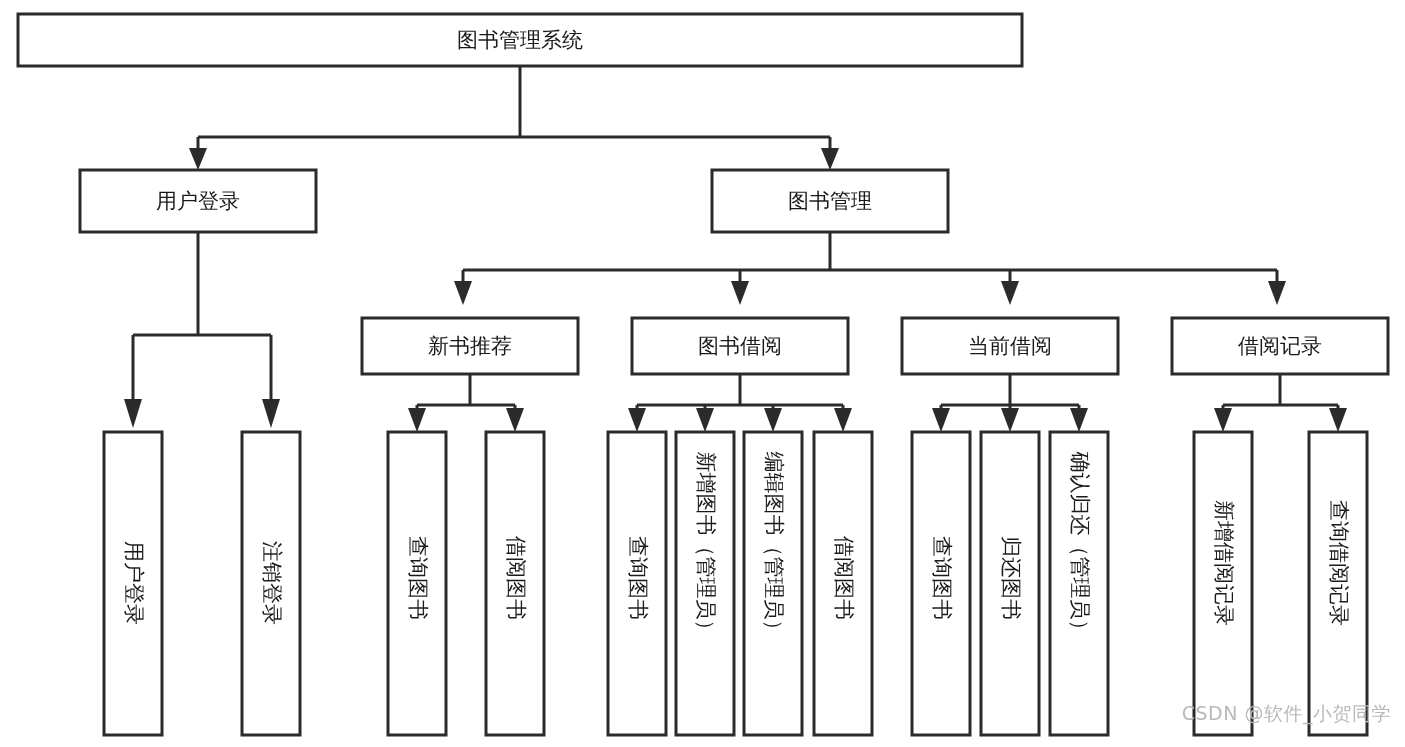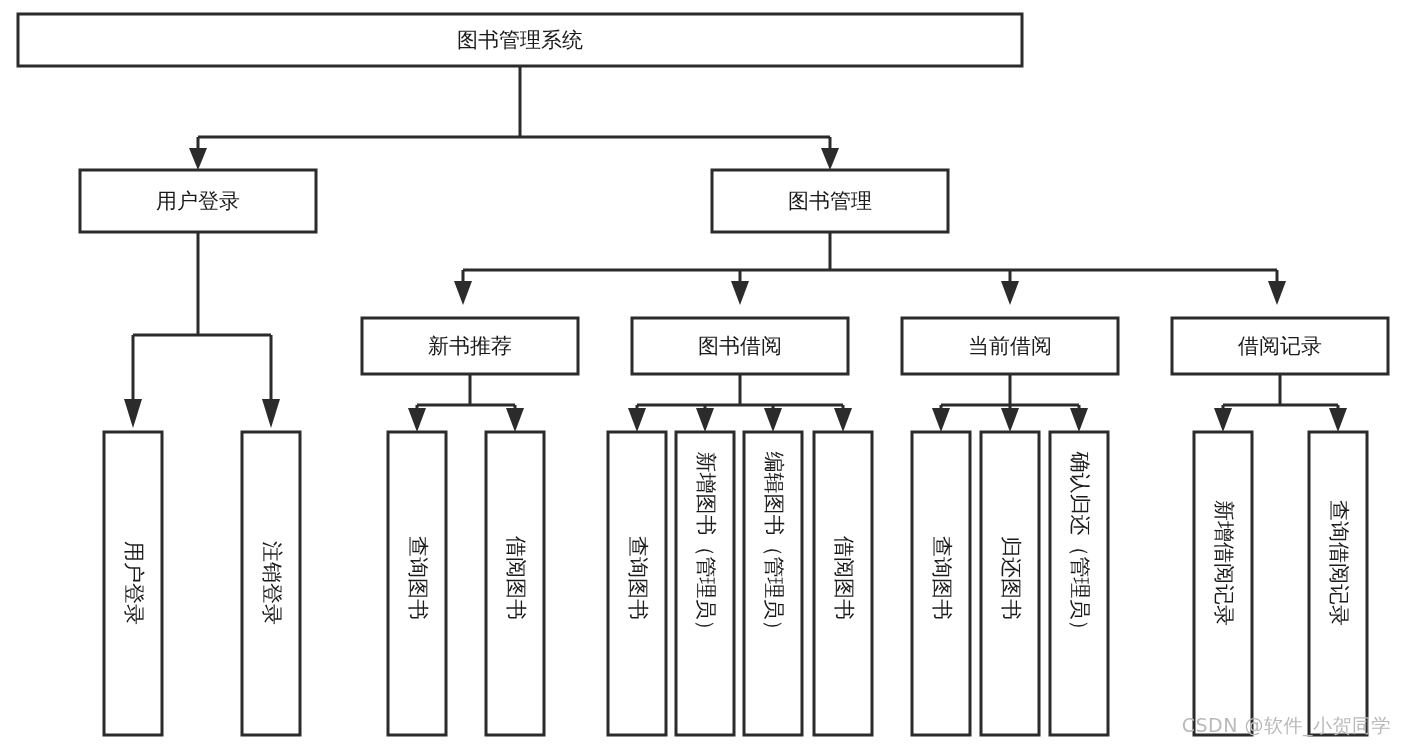--- a/index.html
+++ b/index.html
@@ -52,21 +52,21 @@
   .node-label-v {
     font-family: "DejaVu Sans", "Liberation Sans", sans-serif;
     font-size: 21px;
     fill: #1a1a1a;
     text-anchor: middle;
     dominant-baseline: middle;
   }
   .watermark {
     position: absolute;
     right: 14px;
-    bottom: 8px;
+    bottom: 20px;
     font-family: "DejaVu Sans", "Liberation Sans", sans-serif;
     font-size: 19px;
     color: #b9b9b9;
     white-space: nowrap;
     pointer-events: none;
     letter-spacing: 0.5px;
   }
 </style>
 </head>
 <body>

